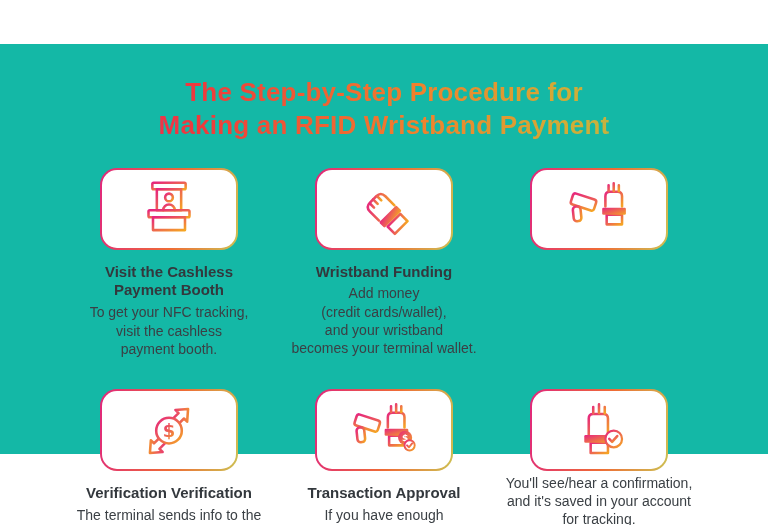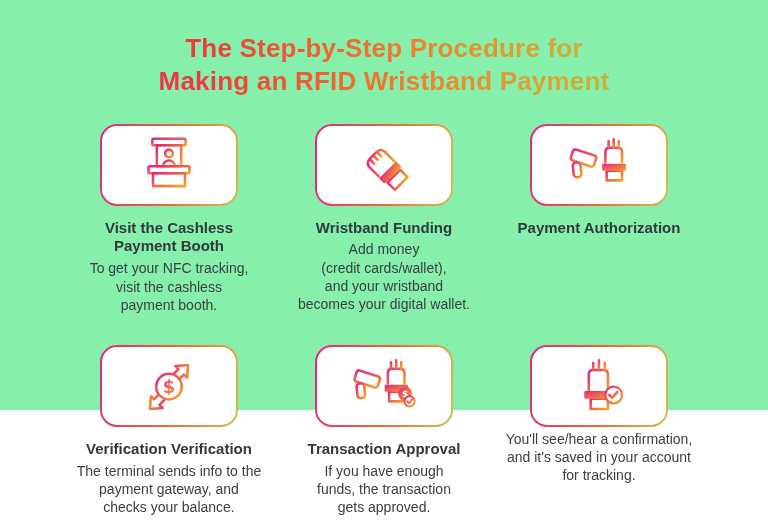--- a/index.html
+++ b/index.html
@@ -1,20 +1,20 @@
 <!DOCTYPE html>
 <html><head>
 <meta charset="utf-8">
 <style>
   html,body{margin:0;padding:0;}
   body{
     width:768px;height:525px;background:#ffffff;overflow:hidden;
     font-family:"Liberation Sans","DejaVu Sans",sans-serif;
   }
-  .poster{width:768px;height:410px;position:relative;background:#86efac;}
+  .poster{width:768px;height:410px;position:relative;background:#14b8a6;margin-top:44px;}
   .main-title{
     padding-top:32px;
     text-align:center;
     font-size:26px;
     line-height:1.28;
     font-weight:800;
     letter-spacing:.2px;
     white-space:pre-line;
     background:linear-gradient(90deg,#ed1e79 0%,#ee3a3c 26%,#f1802c 54%,#d2ac36 74%,#90c963 100%);
     -webkit-background-clip:text;
@@ -110,21 +110,21 @@
               </g>
               <rect x="31" y="60" width="38" height="12" rx="2" fill="url(#g2)"></rect>
             </g>
           </svg>
         </div>
       </div>
       <div class="step-title">Wristband Funding</div>
       <div class="step-desc">Add money
 (credit cards/wallet),
 and your wristband
-becomes your digital wallet.</div>
+becomes your terminal wallet.</div>
     </div>
 
     <div class="step">
       <div class="card">
         <div class="card-inner">
           <svg viewBox="0 0 100 100">
             <defs>
                 <linearGradient id="g3" x1="0" y1="0" x2="1" y2="1">
               <stop offset="0" stop-color="#e6247f"></stop>
                   <stop offset="1" stop-color="#f5a623"></stop>
@@ -136,21 +136,20 @@
               <rect x="62" y="59" width="24" height="15"></rect>
               <g transform="rotate(18 28 42)">
                 <rect x="6" y="31" width="38" height="18" rx="4"></rect>
                 <rect x="15" y="49" width="12" height="23" rx="5" transform="rotate(-24 21 60)"></rect>
               </g>
             </g>
             <rect x="55" y="48" width="37" height="11" rx="2" fill="url(#g3)"></rect>
           </svg>
         </div>
       </div>
-      <div class="step-title">Payment Authorization</div>
     </div>
 
     <div class="step">
       <div class="card">
         <div class="card-inner">
           <svg viewBox="0 0 100 100">
             <defs>
                 <linearGradient id="g4" x1="0" y1="0" x2="1" y2="1">
               <stop offset="0" stop-color="#e6247f"></stop>
                   <stop offset="1" stop-color="#f5a623"></stop>

